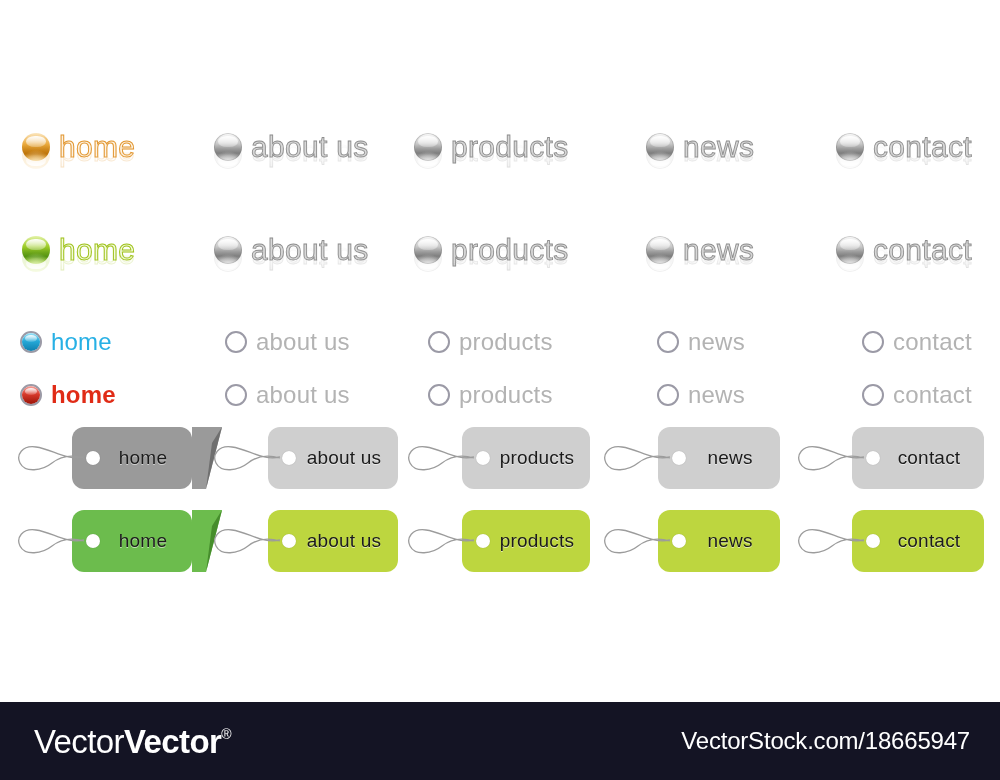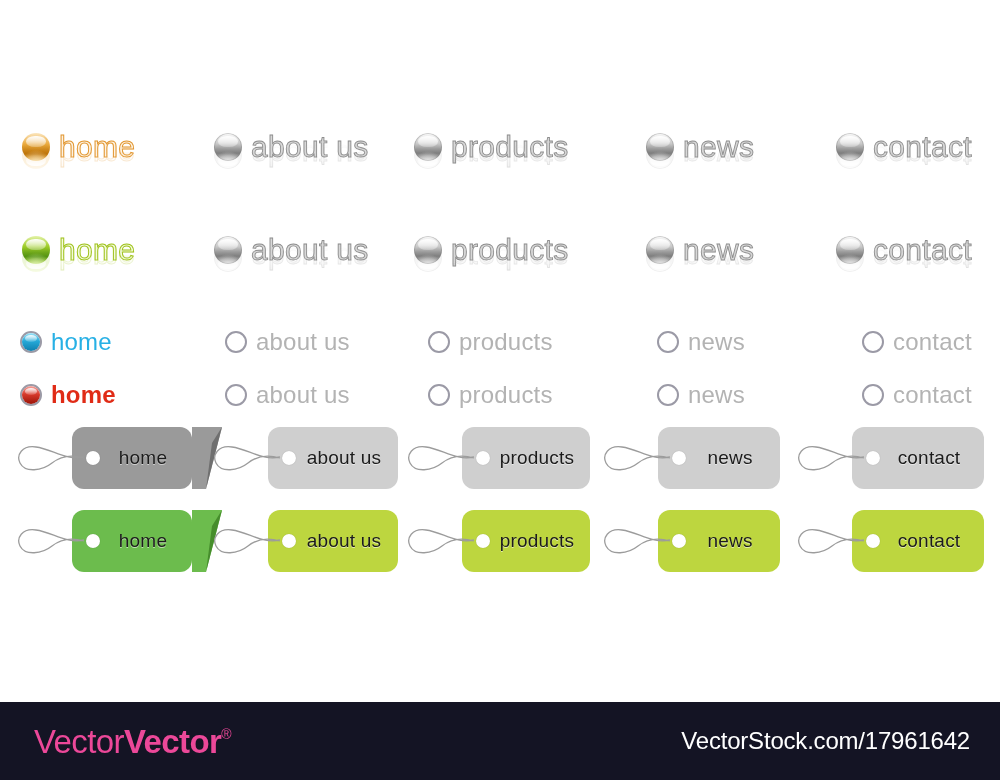--- a/index.html
+++ b/index.html
@@ -190,21 +190,21 @@
     position: absolute;
     left: 0; bottom: 0;
     width: 1000px; height: 78px;
     background: #141424;
     display: flex;
     align-items: center;
     justify-content: space-between;
     padding: 0 30px 0 34px;
   }
   .brand {
-    color: #ec4899;
+    color: #ffffff;
     font-size: 33px;
     letter-spacing: -0.6px;
     display: flex;
     align-items: flex-start;
     line-height: 1;
   }
   .brand .b-light { font-weight: 300; }
   .brand .b-bold  { font-weight: 700; }
   .brand .b-reg   { font-size: 14px; position: relative; top: 2px; font-weight: 400; }
   .footer-url {
@@ -492,16 +492,16 @@
       </span>
     </div>
   </div>
 
   <div class="footer">
     <div class="brand">
       <span class="b-light">Vector</span>
         <span class="b-bold">Vector</span>
         <span class="b-reg">®</span>
     </div>
-    <div class="footer-url">VectorStock.com/17961642</div>
+    <div class="footer-url">VectorStock.com/18665947</div>
   </div>
 
 </div>
 
 </body></html>

